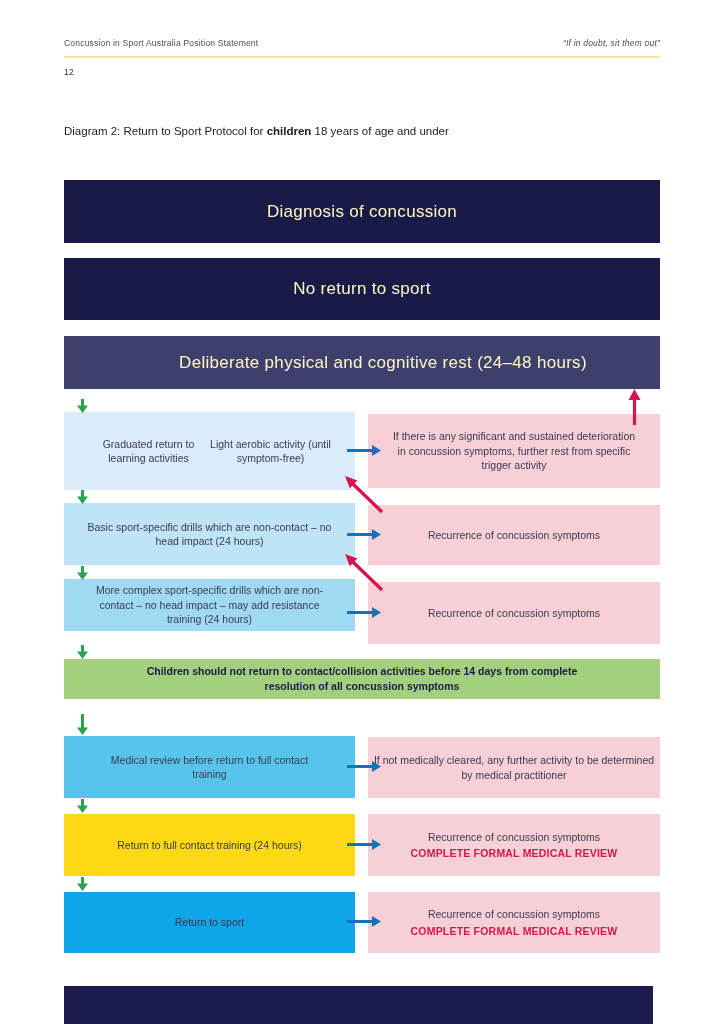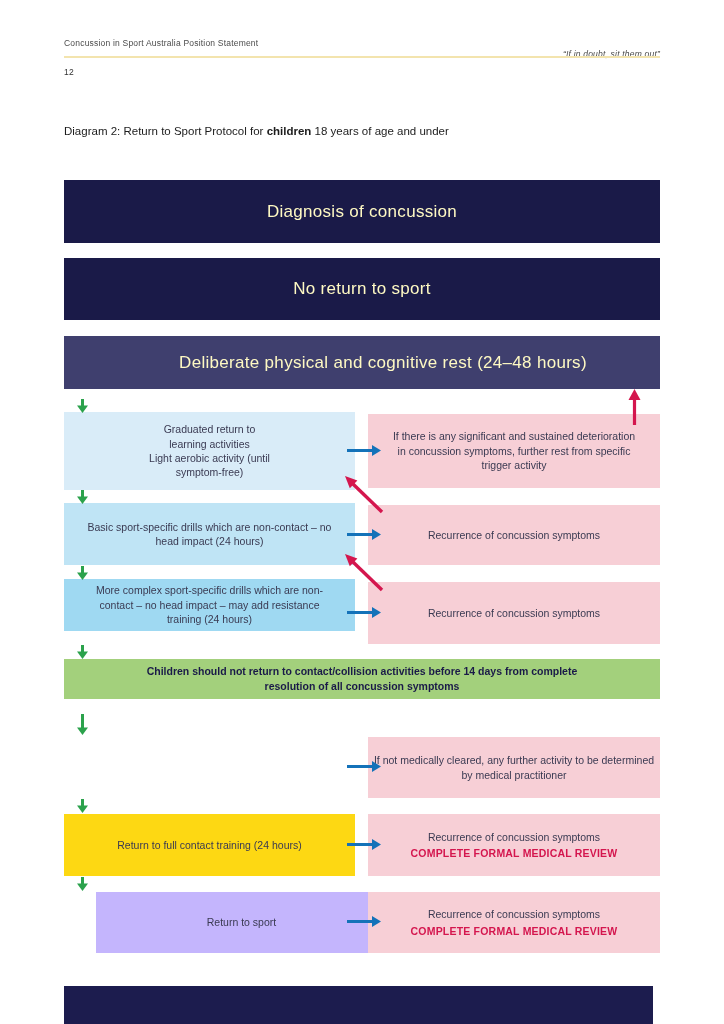--- a/index.html
+++ b/index.html
@@ -7,32 +7,32 @@
         font-family:"Liberation Sans","DejaVu Sans",sans-serif;}
   .abs{position:absolute;box-sizing:border-box;}
   .box{position:absolute;box-sizing:border-box;display:flex;flex-direction:column;
        align-items:center;justify-content:center;text-align:center;}
   .stage{background:#1a1a48;color:#fef9c3;font-size:17px;font-weight:400;letter-spacing:.3px;}
   .stage.mid{background:#3f3f6e;}
   .steptext{font-size:10.5px;line-height:1.38;color:#3a3a52;}
   .header-small{font-size:8.5px;color:#4b4b4b;letter-spacing:.2px;}
   .alert{font-size:10.5px;font-weight:700;color:#d4164e;letter-spacing:.2px;margin-top:2px;}
   .banner-text{font-size:10.5px;font-weight:700;color:#1a1a48;line-height:1.45;max-width:446px;}
-  .row1-cols{display:flex;flex-direction:column;justify-content:center;align-items:center;}
+  .row1-cols{display:flex;flex-direction:row;justify-content:center;align-items:center;}
   .row1-cols span{display:block;width:122px;}
   .arrow{position:absolute;line-height:0;}
   svg{display:block;}
 </style>
 </head>
 <body>
 
 <div class="page">
 
   <div class="abs header-small" style="left:64px;top:38px;">Concussion in Sport Australia Position Statement</div>
-  <div class="abs header-small" style="right:64px;top:38px;font-style:italic;margin-top:11px;">“If in doubt, sit them out”</div>
+  <div class="abs header-small" style="right:64px;top:38px;font-style:italic;">“If in doubt, sit them out”</div>
   <div class="abs" style="left:64px;top:56px;width:596px;height:2px;background:#f3e4ae;"></div>
   <div class="abs header-small" style="left:64px;top:67px;color:#333;">12</div>
 
   <div class="abs" style="left:64px;top:125px;font-size:11.5px;color:#1c1c1c;">
     <span>Diagram 2: Return to Sport Protocol for </span><span style="font-weight:700;">children</span><span> 18 years of age and under</span>
   </div>
 
   <div class="box stage" style="left:64px;top:180px;width:596px;height:63px;">
     <span>Diagnosis of concussion</span>
   </div>
@@ -64,33 +64,36 @@
     <span>More complex sport-specific drills which are non-contact – no head impact – may add resistance training (24 hours)</span>
   </div>
   <div class="box steptext" style="left:368px;top:582px;width:292px;height:62px;background:#f7cfd6;padding:0 24px;">
     <span>Recurrence of concussion symptoms</span>
   </div>
 
   <div class="box" style="left:64px;top:659px;width:596px;height:40px;background:#a3d07c;">
     <span class="banner-text">Children should not return to contact/collision activities before 14 days from complete resolution of all concussion symptoms</span>
   </div>
 
+  <div class="box steptext" style="left:64px;top:736px;width:291px;height:62px;background:#57c4eb;padding:0 30px;">
+    <span>Medical review before return to full contact training</span>
+  </div>
   <div class="box steptext" style="left:368px;top:737px;width:292px;height:61px;background:#f7cfd6;padding:0 4px;">
     <span>If not medically cleared, any further activity to be determined by medical practitioner</span>
   </div>
 
   <div class="box steptext" style="left:64px;top:814px;width:291px;height:62px;background:#fdd813;padding:0 20px;">
     <span>Return to full contact training (24 hours)</span>
   </div>
   <div class="box steptext" style="left:368px;top:814px;width:292px;height:62px;background:#f7cfd6;padding:0 22px;">
     <span>Recurrence of concussion symptoms</span>
     <span class="alert">COMPLETE FORMAL MEDICAL REVIEW</span>
   </div>
 
-  <div class="box steptext" style="left:64px;top:892px;width:291px;height:61px;background:#c4b5fd;margin-left:32px;">
+  <div class="box steptext" style="left:64px;top:892px;width:291px;height:61px;background:#0ea5e9;">
     <span>Return to sport</span>
   </div>
   <div class="box steptext" style="left:368px;top:892px;width:292px;height:61px;background:#f7cfd6;padding:0 22px;">
     <span>Recurrence of concussion symptoms</span>
     <span class="alert">COMPLETE FORMAL MEDICAL REVIEW</span>
   </div>
 
   <div class="abs" style="left:64px;top:986px;width:589px;height:38px;background:#1c1c4e;"></div>
 
   <div class="arrow" style="left:76px;top:399px;">

